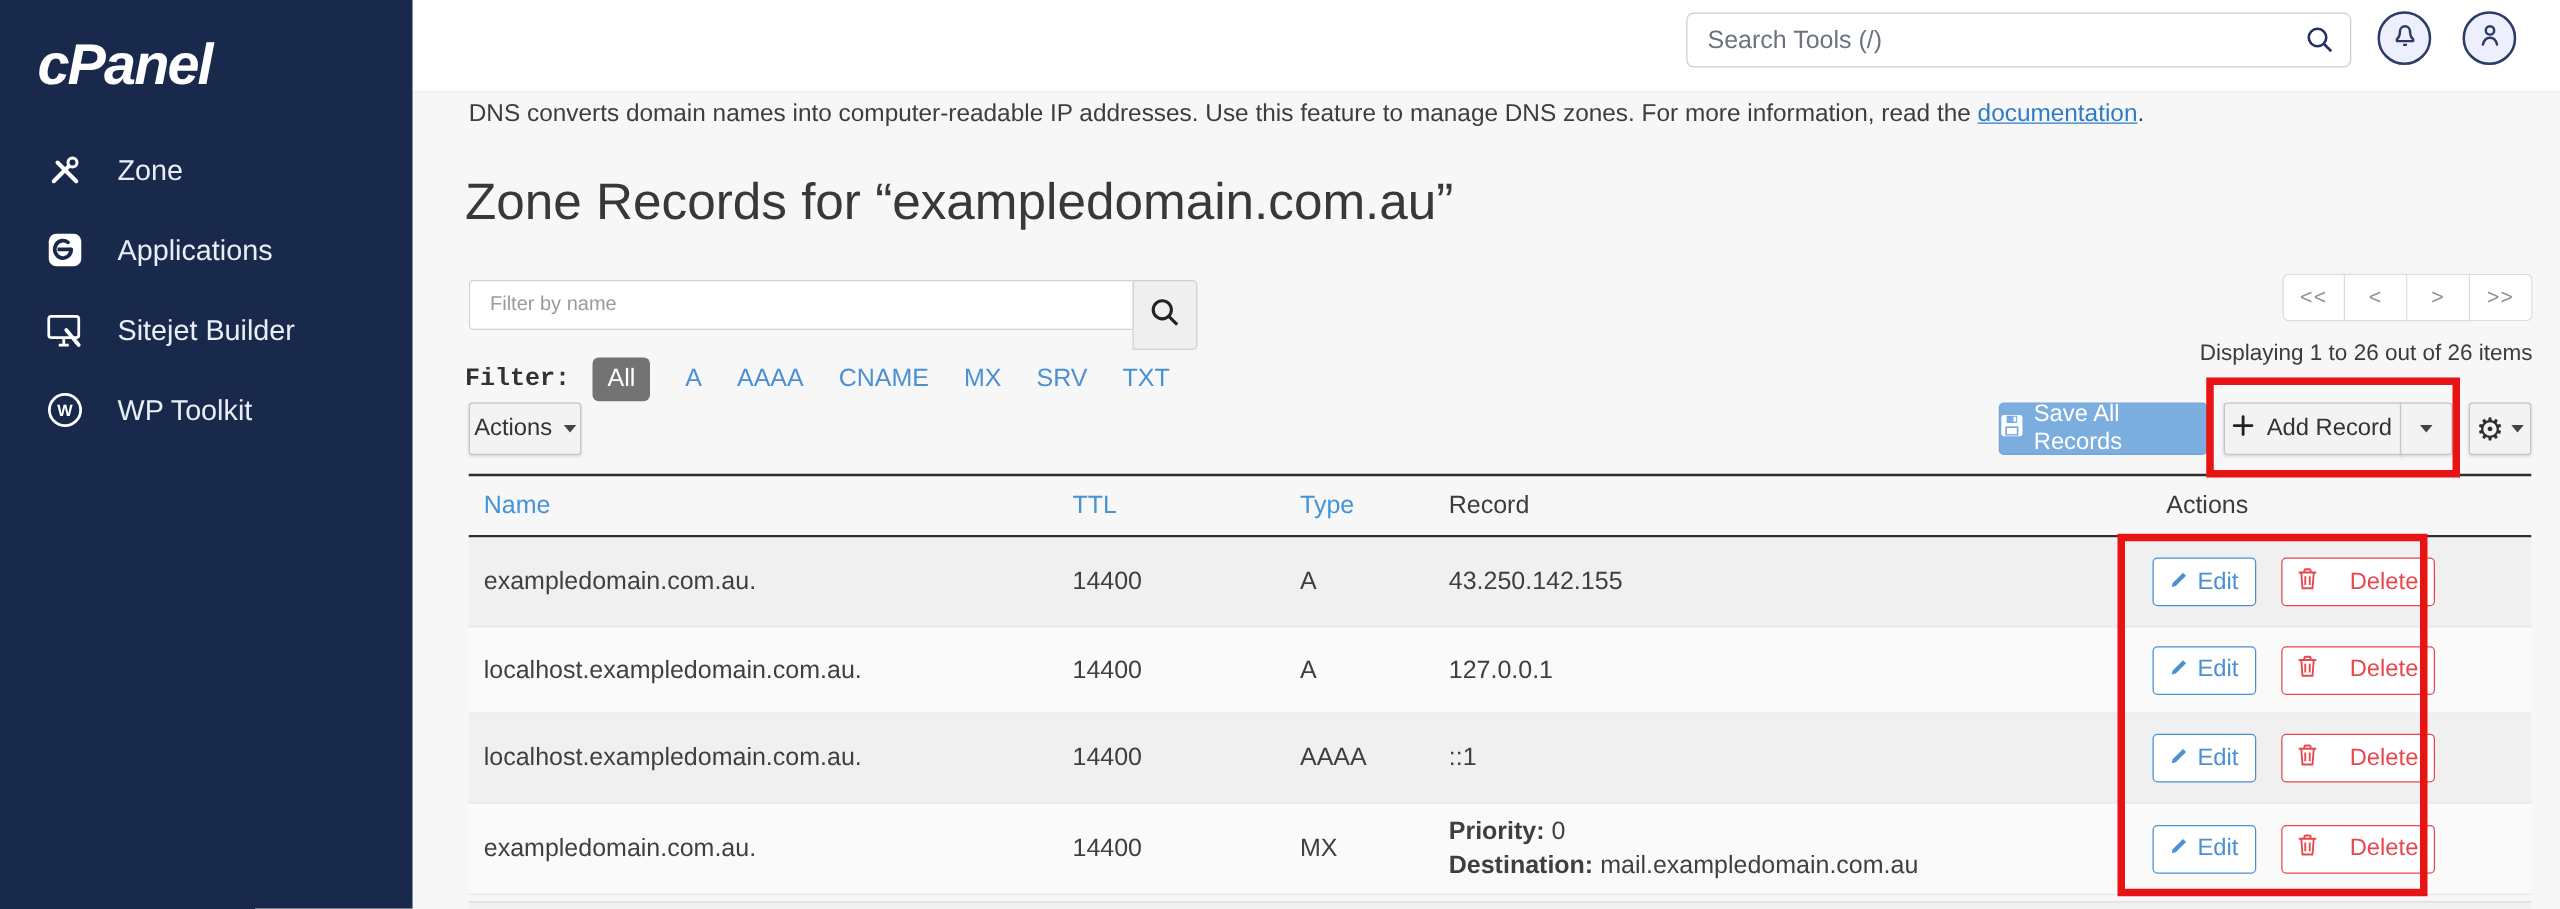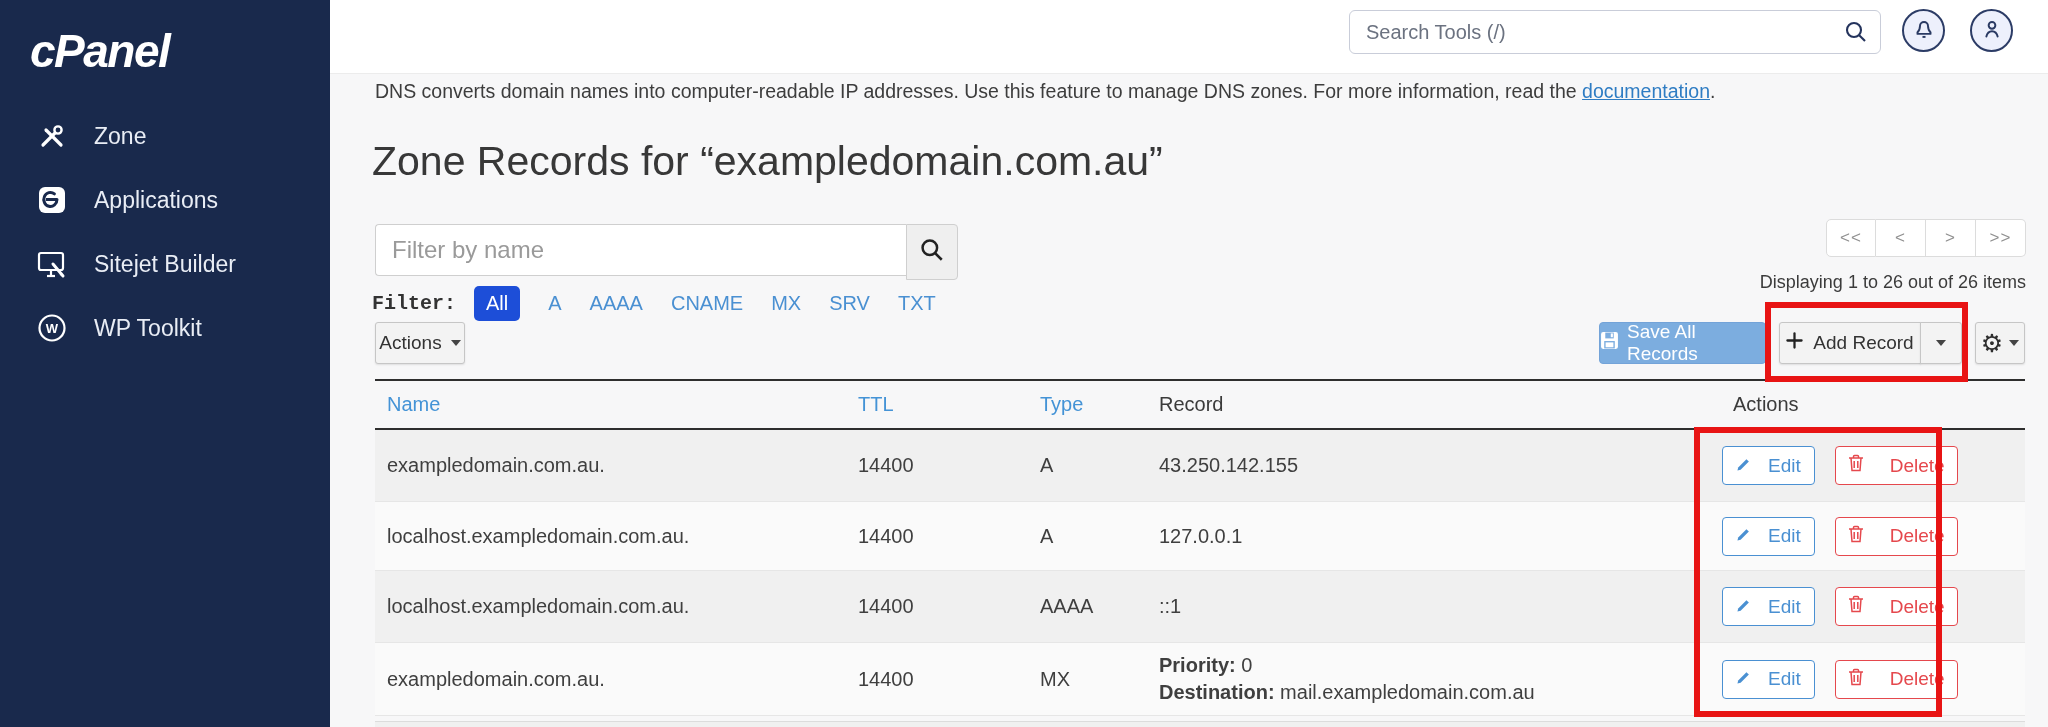--- a/index.html
+++ b/index.html
@@ -23,28 +23,28 @@
   .circle-bell { left:1572px; }
   .circle-user { left:1640px; }
 
   
   .desc { position:absolute; left:375px; top:80px; font-size:19.5px; color:#3d3d3d; z-index:3; }
   .desc a { color:#2e7cc3; text-decoration:underline; cursor:pointer; }
   .page-title { position:absolute; left:372px; top:138px; font-size:41px; font-weight:400; color:#383838; z-index:3; }
 
   
   .filter-group { position:absolute; left:375px; top:224px; display:flex; z-index:3; }
-  .filter-input { width:531px; height:52px; border:1px solid #cfcfcf; border-right:none; border-radius:4px 0 0 4px; padding:0 16px; font-size:24px; color:#444; font-family:"Liberation Sans",sans-serif; background:#fff; }
+  .filter-input { width:531px; height:40px; border:1px solid #cfcfcf; border-right:none; border-radius:4px 0 0 4px; padding:0 16px; font-size:16px; color:#444; font-family:"Liberation Sans",sans-serif; background:#fff; }
   .filter-input::placeholder { color:#9a9a9a; }
   .filter-addon { width:52px; height:56px; background:#efefef; border:1px solid #cfcfcf; border-radius:0 4px 4px 0; display:flex; align-items:center; justify-content:center; cursor:pointer; }
 
   
   .chips { position:absolute; left:372px; top:286px; display:flex; align-items:center; font-size:20px; z-index:3; }
   .chips .flabel { font-weight:700; color:#333; margin-right:18px;font-family:Liberation Mono, monospace; }
-  .chip-active { background:#1d4ed8; color:#fff; border-radius:5px; padding:6px 12px; margin-right:14px; cursor:pointer; }
+  .chip-active { background:#737373; color:#fff; border-radius:5px; padding:6px 12px; margin-right:14px; cursor:pointer; }
   .chip-link { color:#4a90d2; margin-right:0; padding:6px 14px; cursor:pointer; }
 
   
   .pager { position:absolute; left:1826px; top:219px; display:flex; z-index:3; }
   .pg-btn { width:50px; height:38px; background:#fff; border:1px solid #dcdcdc; border-left:none; color:#909090; font-size:17px; display:flex; align-items:center; justify-content:center; cursor:pointer; letter-spacing:1px; }
   .pg-btn:first-child { border-left:1px solid #dcdcdc; border-radius:5px 0 0 5px; }
   .pg-btn:last-child { border-radius:0 5px 5px 0; }
   .pager-note { position:absolute; right:22px; top:272px; font-size:18px; color:#3b3b3b; z-index:3; }
 
   
@@ -68,21 +68,21 @@
   .r2 { height:69px; background:#fafafa; }
   .r3 { height:72px; background:#f0f0f0; }
   .r4 { height:73px; background:#fafafa; }
   .col-name { width:483px; padding-left:12px; }
   .col-ttl { width:182px; }
   .col-type { width:115px; }
   .col-record { width:565px; padding-left:4px; line-height:27px; }
   .col-actions { width:305px; padding-left:2px; display:flex; gap:20px; align-items:center; }
   .thead .col-actions { padding-left:13px; display:block; }
   .bold { font-weight:700; }
-  .btn-edit { height:39px; padding:0 13px; border:1px solid #4a90d2; color:#4a90d2; background:#fff; border-radius:4px; font-size:19px; display:inline-flex; align-items:center; gap:17px; cursor:pointer; }
+  .btn-edit { height:39px; padding:0 13px; border:1px solid #4a90d2; color:#4a90d2; background:#fff; border-radius:4px; font-size:19px; display:inline-flex; align-items:center; gap:7px; cursor:pointer; }
   .btn-delete { height:39px; padding:0 12px; border:1px solid #e5484d; color:#e5484d; background:#fff; border-radius:4px; font-size:19px; display:inline-flex; align-items:center; gap:26px; cursor:pointer; }
   .table-sliver { position:absolute; left:375px; top:721px; width:1650px; height:6px; background:#f0f0f0; border-top:1px solid #dcdcdc; z-index:2; }
 
   
   .red-box { position:absolute; border:6px solid #e81414; pointer-events:none; z-index:50; }
   .red-add { left:1765px; top:302px; width:203px; height:80px; }
   .red-actions { left:1694px; top:427px; width:248px; height:290px; }
 </style>
 </head>
 <body>

